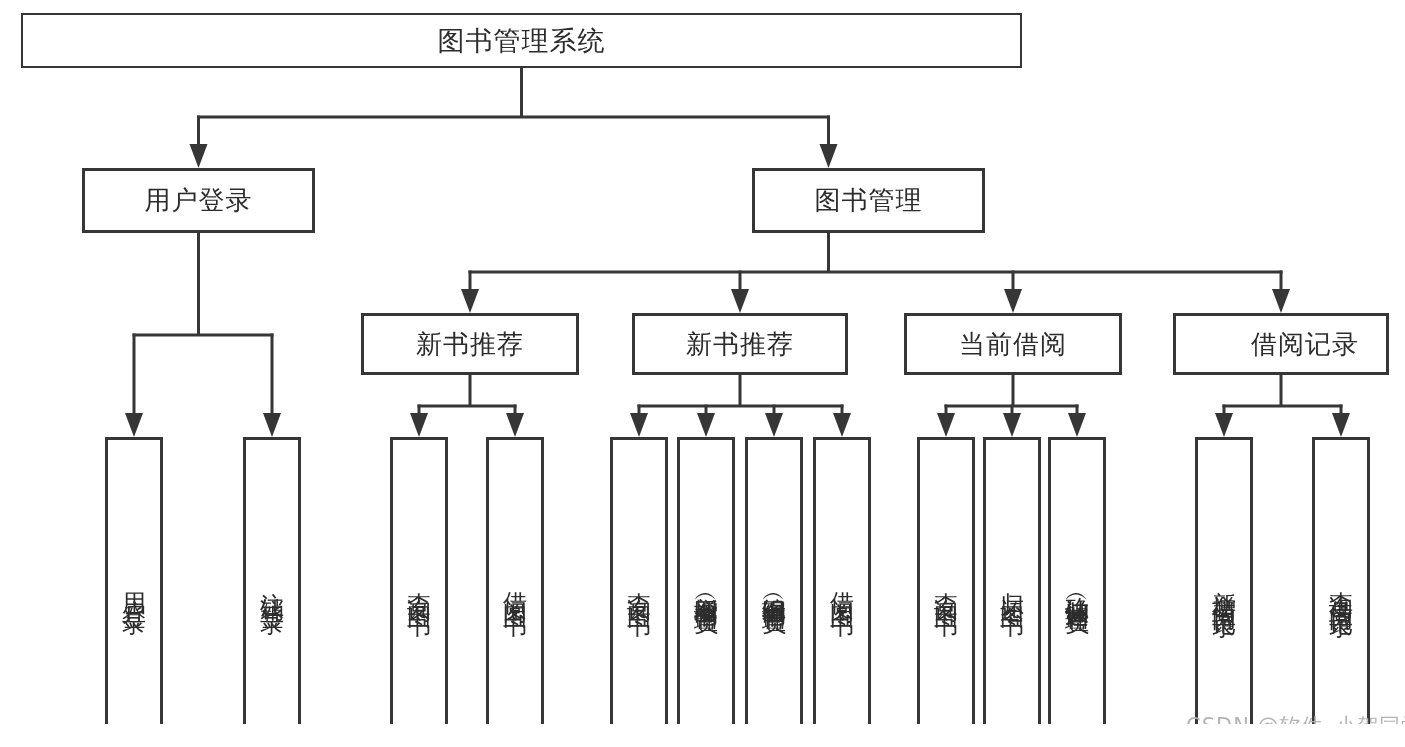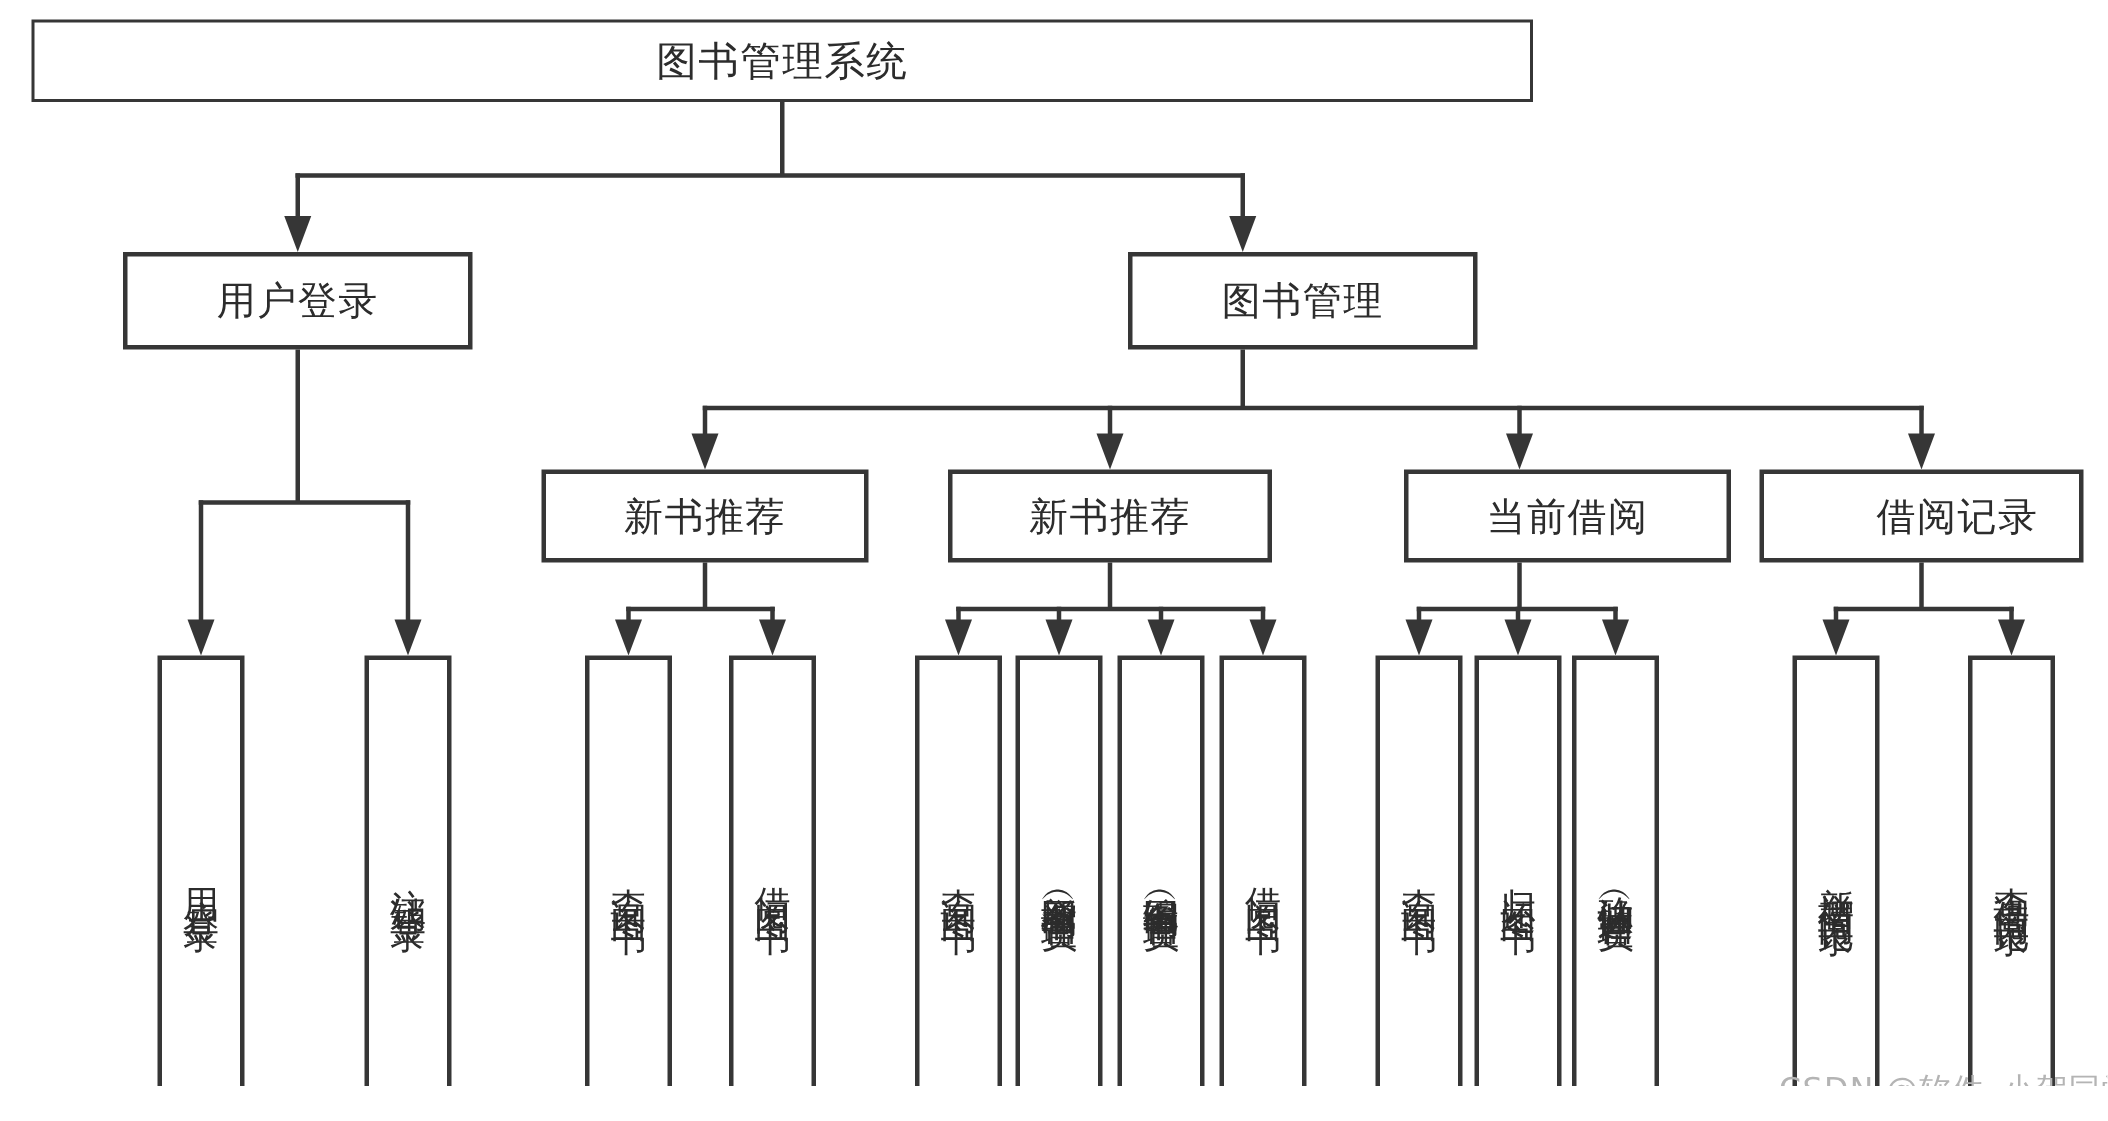--- a/index.html
+++ b/index.html
@@ -41,21 +41,21 @@
   .hbox {
     height: 65px;
     font-size: 26px;
     letter-spacing: 1px;
   }
   .l2-user   { left: 82px;  top: 168px; width: 233px; }
   .l2-mgmt   { left: 712px; top: 168px; width: 233px; margin-left: 40px; }
   .l3 { top: 313px; height: 62px; }
   .l3-newbook { left: 361px;  width: 218px; text-align: right; }
   .l3-borrow  { left: 632px;  width: 216px; }
-  .l3-current { left: 936px;  width: 218px; }
+  .l3-current { left: 904px;  width: 218px; }
   .l3-records { left: 1173px; width: 216px; padding-left: 48px; }
   .vbox {
     top: 437px;
     width: 58px; height: 299px;
     writing-mode: vertical-rl;
     text-orientation: mixed;
     font-size: 24px;
     letter-spacing: 7px;
     line-height: 1;
   }

